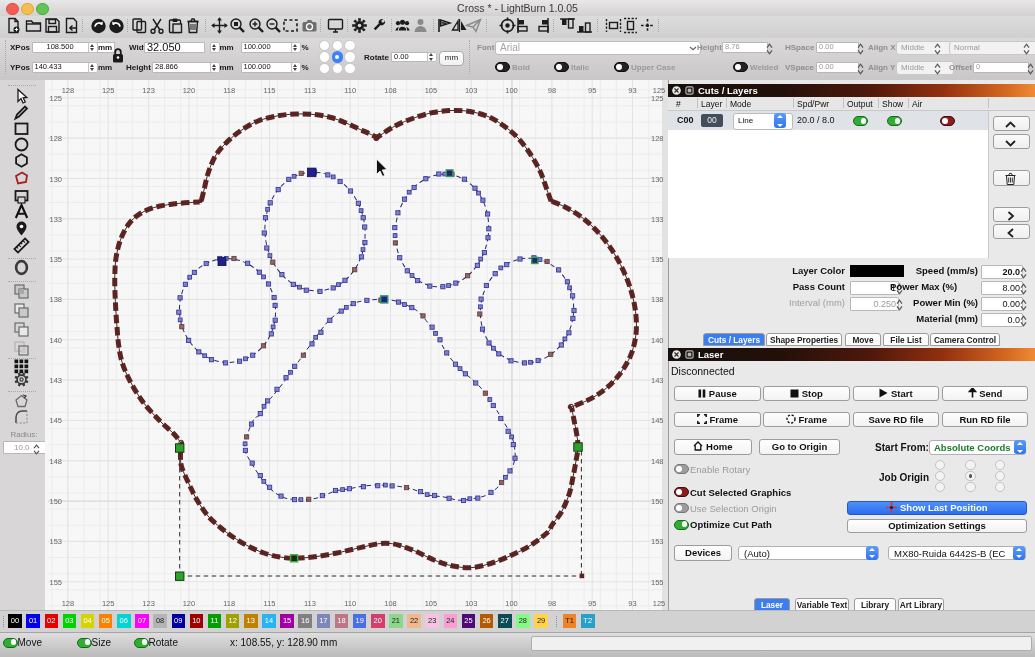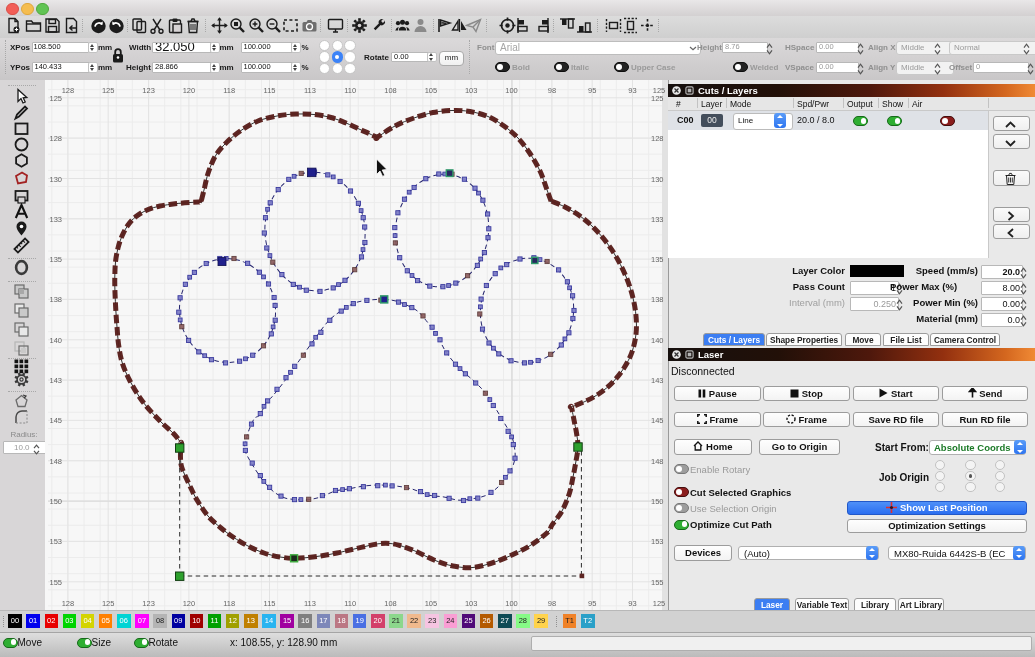--- a/index.html
+++ b/index.html
@@ -8,20 +8,21 @@
 .ndb { fill:#8a5a5a; stroke:#54302e; stroke-width:0.9; opacity:0.9; }
 .sel { stroke:#2a2a2a; stroke-width:1; stroke-dasharray:4.5 3.5; fill:none; }
 .sw { position:absolute; top:614px; width:13.5px; height:13.5px; font-size:7.5px; text-align:center; line-height:13.5px; }
 </style></head><body>
 <div id="root">
 
 <div style="position:absolute;left:0;top:0;width:1035px;height:16px;background:linear-gradient(#e9e7e8,#d3d0d1);border-bottom:1px solid #b3b0b1"></div>
 <div style="position:absolute;left:6px;top:2.7px;width:10.5px;height:10.5px;border-radius:50%;background:#f25e57;border:0.5px solid #d94f47"></div>
 <div style="position:absolute;left:21px;top:2.7px;width:10.5px;height:10.5px;border-radius:50%;background:#f5bd4f;border:0.5px solid #dfa73c"></div>
 <div style="position:absolute;left:36px;top:2.7px;width:10.5px;height:10.5px;border-radius:50%;background:#61c454;border:0.5px solid #51a83e"></div>
+<div style="position:absolute;left:0;top:2px;width:1035px;text-align:center;font-size:10.5px;color:#3a3a3a">Cross * - LightBurn 1.0.05</div>
 
 <div style="position:absolute;left:0;top:16px;width:1035px;height:22px;background:linear-gradient(#dcdcdc,#cfcfcf);border-bottom:1px solid #b8b8b8"></div>
 <div style="position:absolute;left:0;top:38px;width:1035px;height:42px;background:linear-gradient(#dbd9da,#c9c7c8);border-bottom:1px solid #9a9a9a"></div>
 <svg width="17" height="17" viewBox="0 0 17 17" style="position:absolute;left:5.3px;top:17px">
       <path d="M4 1.5 h6 l3 3 V15.5 H4 Z" stroke="#1c1c1c" fill="none" stroke-width="1.4"></path>
       <path d="M10 1.5 v3 h3" stroke="#1c1c1c" fill="none" stroke-width="1.4"></path>
       <circle cx="11.5" cy="12.5" r="3" fill="#1c1c1c"></circle>
       <path d="M11.5 10.8 v3.4 M9.8 12.5 h3.4" stroke="#fff" stroke-width="1.1"></path>
     </svg>
 <svg width="17" height="17" viewBox="0 0 17 17" style="position:absolute;left:25.4px;top:17px">
@@ -185,40 +186,40 @@
 <div style="position:absolute;left:320px;top:19px;width:1px;height:13px;border-left:1px dotted #a8a8a8"></div>
 <div style="position:absolute;left:347px;top:19px;width:1px;height:13px;border-left:1px dotted #a8a8a8"></div>
 <div style="position:absolute;left:391px;top:19px;width:1px;height:13px;border-left:1px dotted #a8a8a8"></div>
 <div style="position:absolute;left:433px;top:19px;width:1px;height:13px;border-left:1px dotted #a8a8a8"></div>
 <div style="position:absolute;left:486px;top:19px;width:1px;height:13px;border-left:1px dotted #a8a8a8"></div>
 <div style="position:absolute;left:553px;top:19px;width:1px;height:13px;border-left:1px dotted #a8a8a8"></div>
 <div style="position:absolute;left:597px;top:19px;width:1px;height:13px;border-left:1px dotted #a8a8a8"></div>
 <div style="position:absolute;left:658px;top:19px;width:1px;height:13px;border-left:1px dotted #a8a8a8"></div>
 <div style="position:absolute;left:10px;top:42.7px;font-size:8px;color:#1a1a1a;font-weight:700;white-space:nowrap">XPos</div>
 <div style="position:absolute;left:10px;top:62.9px;font-size:8px;color:#1a1a1a;font-weight:700;white-space:nowrap">YPos</div>
-<div style="position:absolute;left:31.5px;top:42.2px;width:53px;height:8.6px;background:#fff;border:1px solid #b8b8b8;border-radius:1px;font-size:7.5px;color:#111;font-weight:normal;line-height:8.6px;padding:0 1px;text-align:left;overflow:hidden;white-space:nowrap">108.500</div>
+<div style="position:absolute;left:31.5px;top:42.2px;width:53px;height:8.6px;background:#fff;border:1px solid #b8b8b8;border-radius:1px;font-size:7.5px;color:#111;font-weight:normal;line-height:8.6px;padding:0 14px;text-align:left;overflow:hidden;white-space:nowrap">108.500</div>
 <div style="position:absolute;left:31.5px;top:62.4px;width:53px;height:8.6px;background:#fff;border:1px solid #b8b8b8;border-radius:1px;font-size:7.5px;color:#111;font-weight:normal;line-height:8.6px;padding:0 2px;text-align:left;overflow:hidden;white-space:nowrap">140.433</div>
 <div style="position:absolute;left:87.5px;top:42.2px;width:8px;height:8.6px;background:#fff;border:1px solid #c2c2c2;border-radius:2px">
       <div style="position:absolute;left:1.2px;top:0.6px;width:0;height:0;border-left:2.6px solid transparent;border-right:2.6px solid transparent;border-bottom:3px solid #444"></div>
       <div style="position:absolute;left:1.2px;bottom:0.6px;width:0;height:0;border-left:2.6px solid transparent;border-right:2.6px solid transparent;border-top:3px solid #444"></div>
     </div>
 <div style="position:absolute;left:87.5px;top:62.4px;width:8px;height:8.6px;background:#fff;border:1px solid #c2c2c2;border-radius:2px">
       <div style="position:absolute;left:1.2px;top:0.6px;width:0;height:0;border-left:2.6px solid transparent;border-right:2.6px solid transparent;border-bottom:3px solid #444"></div>
       <div style="position:absolute;left:1.2px;bottom:0.6px;width:0;height:0;border-left:2.6px solid transparent;border-right:2.6px solid transparent;border-top:3px solid #444"></div>
     </div>
 <div style="position:absolute;left:98px;top:42.7px;font-size:8px;color:#1a1a1a;font-weight:700;white-space:nowrap">mm</div>
 <div style="position:absolute;left:98px;top:62.9px;font-size:8px;color:#1a1a1a;font-weight:700;white-space:nowrap">mm</div>
 <svg width="14" height="17" viewBox="0 0 14 17" style="position:absolute;left:111px;top:47px">
       <rect x="2" y="7" width="10" height="8.5" rx="1.5" fill="#1a1a1a"></rect>
       <path d="M4.2 7 V5 a2.8 2.8 0 0 1 5.6 0 V7" stroke="#1a1a1a" stroke-width="1.8" fill="none"></path>
       <circle cx="7" cy="10.5" r="1.3" fill="#fff"></circle>
     </svg>
 <div style="position:absolute;left:129px;top:42.7px;font-size:8px;color:#1a1a1a;font-weight:700;white-space:nowrap">Width</div>
 <div style="position:absolute;left:126px;top:62.9px;font-size:8px;color:#1a1a1a;font-weight:700;white-space:nowrap">Height</div>
-<div style="position:absolute;left:152px;top:42.2px;width:55px;height:8.6px;background:#fff;border:1px solid #b8b8b8;border-radius:1px;font-size:13px;color:#111;font-weight:normal;line-height:8.6px;padding:0 2px;text-align:left;overflow:hidden;white-space:nowrap">32.050</div>
+<div style="position:absolute;left:144px;top:42.2px;width:55px;height:8.6px;background:#fff;border:1px solid #b8b8b8;border-radius:1px;font-size:11px;color:#111;font-weight:normal;line-height:8.6px;padding:0 2px;text-align:left;overflow:hidden;white-space:nowrap">32.050</div>
 <div style="position:absolute;left:152px;top:62.4px;width:55px;height:8.6px;background:#fff;border:1px solid #b8b8b8;border-radius:1px;font-size:7.5px;color:#111;font-weight:normal;line-height:8.6px;padding:0 2px;text-align:left;overflow:hidden;white-space:nowrap">28.866</div>
 <div style="position:absolute;left:209.5px;top:42.2px;width:8px;height:8.6px;background:#fff;border:1px solid #c2c2c2;border-radius:2px">
       <div style="position:absolute;left:1.2px;top:0.6px;width:0;height:0;border-left:2.6px solid transparent;border-right:2.6px solid transparent;border-bottom:3px solid #444"></div>
       <div style="position:absolute;left:1.2px;bottom:0.6px;width:0;height:0;border-left:2.6px solid transparent;border-right:2.6px solid transparent;border-top:3px solid #444"></div>
     </div>
 <div style="position:absolute;left:209.5px;top:62.4px;width:8px;height:8.6px;background:#fff;border:1px solid #c2c2c2;border-radius:2px">
       <div style="position:absolute;left:1.2px;top:0.6px;width:0;height:0;border-left:2.6px solid transparent;border-right:2.6px solid transparent;border-bottom:3px solid #444"></div>
       <div style="position:absolute;left:1.2px;bottom:0.6px;width:0;height:0;border-left:2.6px solid transparent;border-right:2.6px solid transparent;border-top:3px solid #444"></div>
     </div>
 <div style="position:absolute;left:219.5px;top:42.7px;font-size:8px;color:#1a1a1a;font-weight:700;white-space:nowrap">mm</div>

